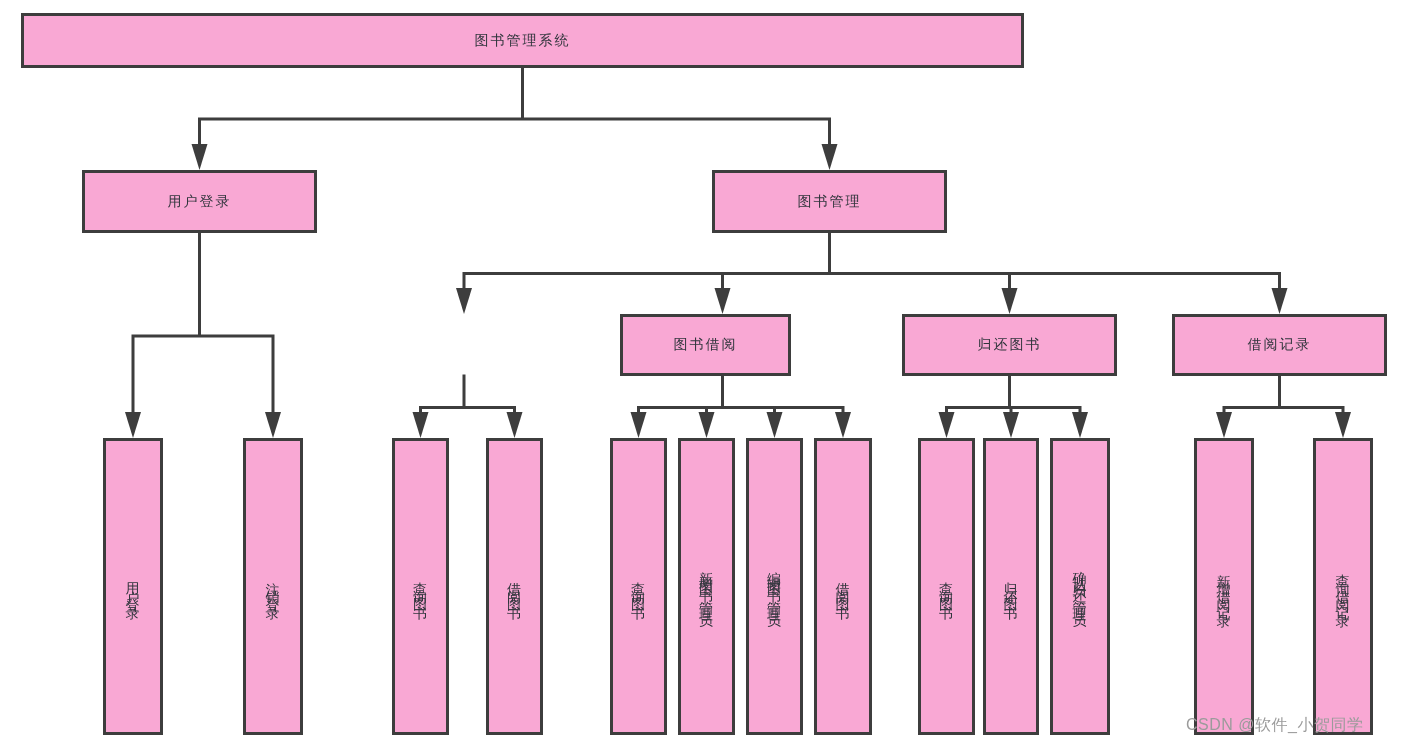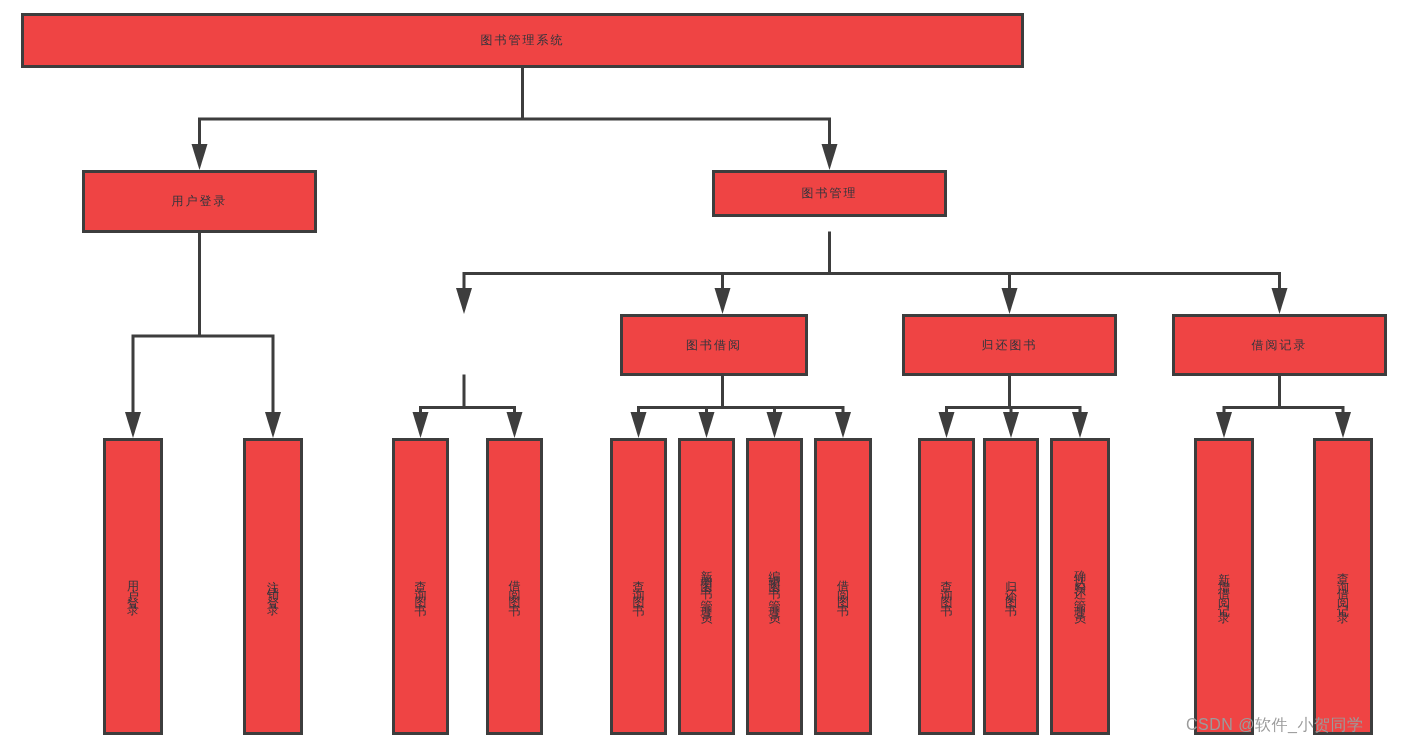--- a/index.html
+++ b/index.html
@@ -5,38 +5,38 @@
   :root { --line:#3d3d3d; --text:#30353c; --wm:#9b9b9b; --bg:#ffffff; }
   html,body { margin:0; padding:0; background:var(--bg); }
   .canvas {
     position:relative; width:1405px; height:747px; background:var(--bg);
     font-family:"Liberation Sans", sans-serif; color:var(--text); overflow:hidden;
   }
   .connectors { position:absolute; left:0; top:0; width:1405px; height:747px; }
   .lines path { stroke:var(--line); stroke-width:3; fill:none; stroke-linecap:square; }
   #arrowheads polygon { fill:var(--line); }
   .box {
-    position:absolute; box-sizing:border-box; background:#ef4444;
+    position:absolute; box-sizing:border-box; background:#f9a8d4;
     border:3px solid var(--line);
     display:flex; align-items:center; justify-content:center;
-    font-size:12px; letter-spacing:2px; white-space:nowrap;
+    font-size:14px; letter-spacing:2px; white-space:nowrap;
   }
   .leaf {
     writing-mode:vertical-rl; text-orientation:mixed;
     letter-spacing:8px; line-height:1; white-space:normal;
   }
   .leaf.long { letter-spacing:6px; }
   
   #n-root          { left:21px;  top:13px;  width:1003px; height:55px; }
   
   #n-user-login    { left:82px;  top:170px; width:235px; height:63px; }
-  #n-book-mgmt     { left:712px; top:170px; width:235px; height:47px; }
+  #n-book-mgmt     { left:712px; top:170px; width:235px; height:63px; }
   
   #n-new-book      { left:362px;  top:314px; width:204px; height:62px; }
-  #n-book-borrow   { left:620px;  top:314px; width:188px; height:62px; }
+  #n-book-borrow   { left:620px;  top:314px; width:171px; height:62px; }
   #n-current-borrow{ left:902px;  top:314px; width:215px; height:62px; }
   #n-borrow-records{ left:1172px; top:314px; width:215px; height:62px; }
   
   .leaf { top:438px; height:297px; }
   #lf-user-login { left:103px;  width:60px; }
   #lf-logout     { left:243px;  width:60px; }
   #lf-nb-query   { left:392px;  width:57px; }
   #lf-nb-borrow  { left:486px;  width:57px; }
   #lf-bb-query   { left:610px;  width:57px; }
   #lf-bb-add     { left:678px;  width:57px; }

